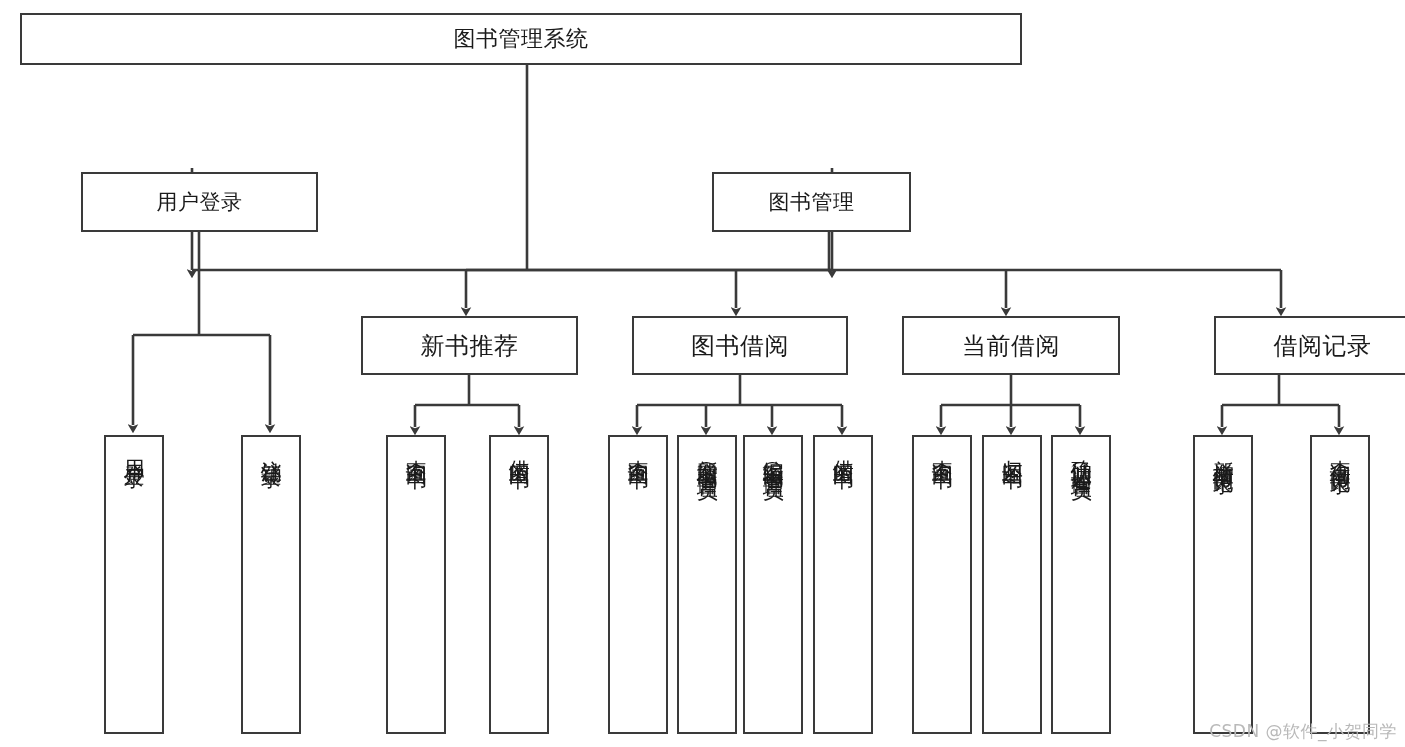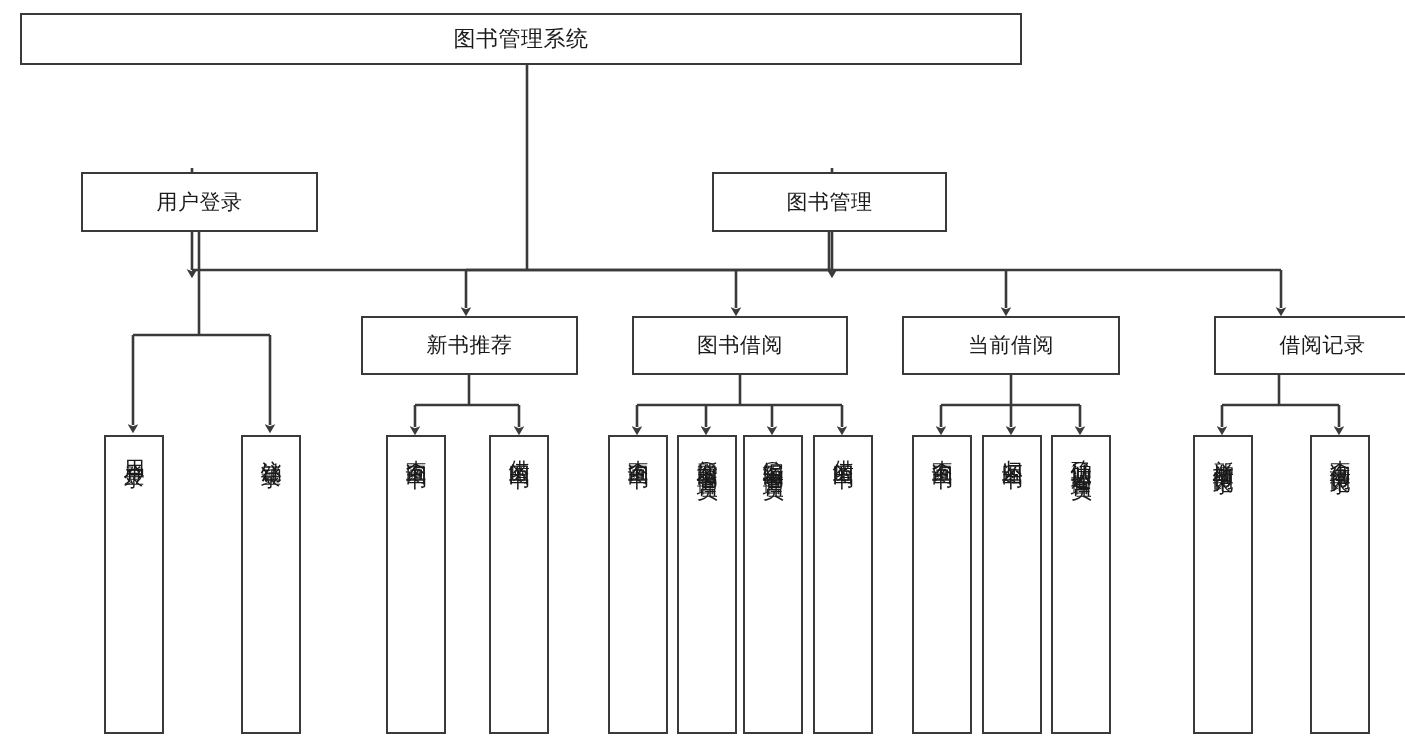--- a/index.html
+++ b/index.html
@@ -35,21 +35,21 @@
   .node .lbl{
     font-size:21px;
     line-height:1.25;
     letter-spacing:0.5px;
     color:#1a1a1a;
     white-space:nowrap;
     text-align:center;
   }
   .node.root .lbl{ font-size:22px; }
   .node.lvl2 .lbl{ font-size:21px; }
-  .node.lvl3 .lbl{ font-size:21px; }
+  .node.lvl3 .lbl{ font-size:24px; }
 
   
   .node.leaf{
     align-items:flex-start;
     justify-content:center;
     padding-top:6px;
   }
   .node.leaf .lbl{
     writing-mode:vertical-rl;
     text-orientation:upright;
@@ -128,21 +128,21 @@
     </g>
   </svg>
 
   <div class="node root" style="left:20px; top:13px; width:1002px; height:52px;font-family:Liberation Serif, serif;">
     <span class="lbl">图书管理系统</span>
   </div>
 
   <div class="node lvl2" style="left:81px; top:172px; width:237px; height:60px;">
     <span class="lbl">用户登录</span>
   </div>
-  <div class="node lvl2" style="left:712px; top:172px; width:235px; height:60px;">
+  <div class="node lvl2" style="left:712px; top:172px; width:199px; height:60px;">
     <span class="lbl">图书管理</span>
   </div>
 
   <div class="node lvl3" style="left:361px; top:316px; width:217px; height:59px;">
     <span class="lbl">新书推荐</span>
   </div>
   <div class="node lvl3" style="left:632px; top:316px; width:216px; height:59px;">
     <span class="lbl">图书借阅</span>
   </div>
   <div class="node lvl3" style="left:902px; top:316px; width:218px; height:59px;">
@@ -189,13 +189,14 @@
     <span class="lbl">确认归还（管理员）</span>
   </div>
 
   <div class="node leaf" style="left:1193px; top:435px; width:60px; height:299px;">
     <span class="lbl">新增借阅记录</span>
   </div>
   <div class="node leaf" style="left:1310px; top:435px; width:60px; height:299px;">
     <span class="lbl">查询借阅记录</span>
   </div>
 
+  <div id="watermark">CSDN @软件_小贺同学</div>
 </div>
 
 </body></html>

